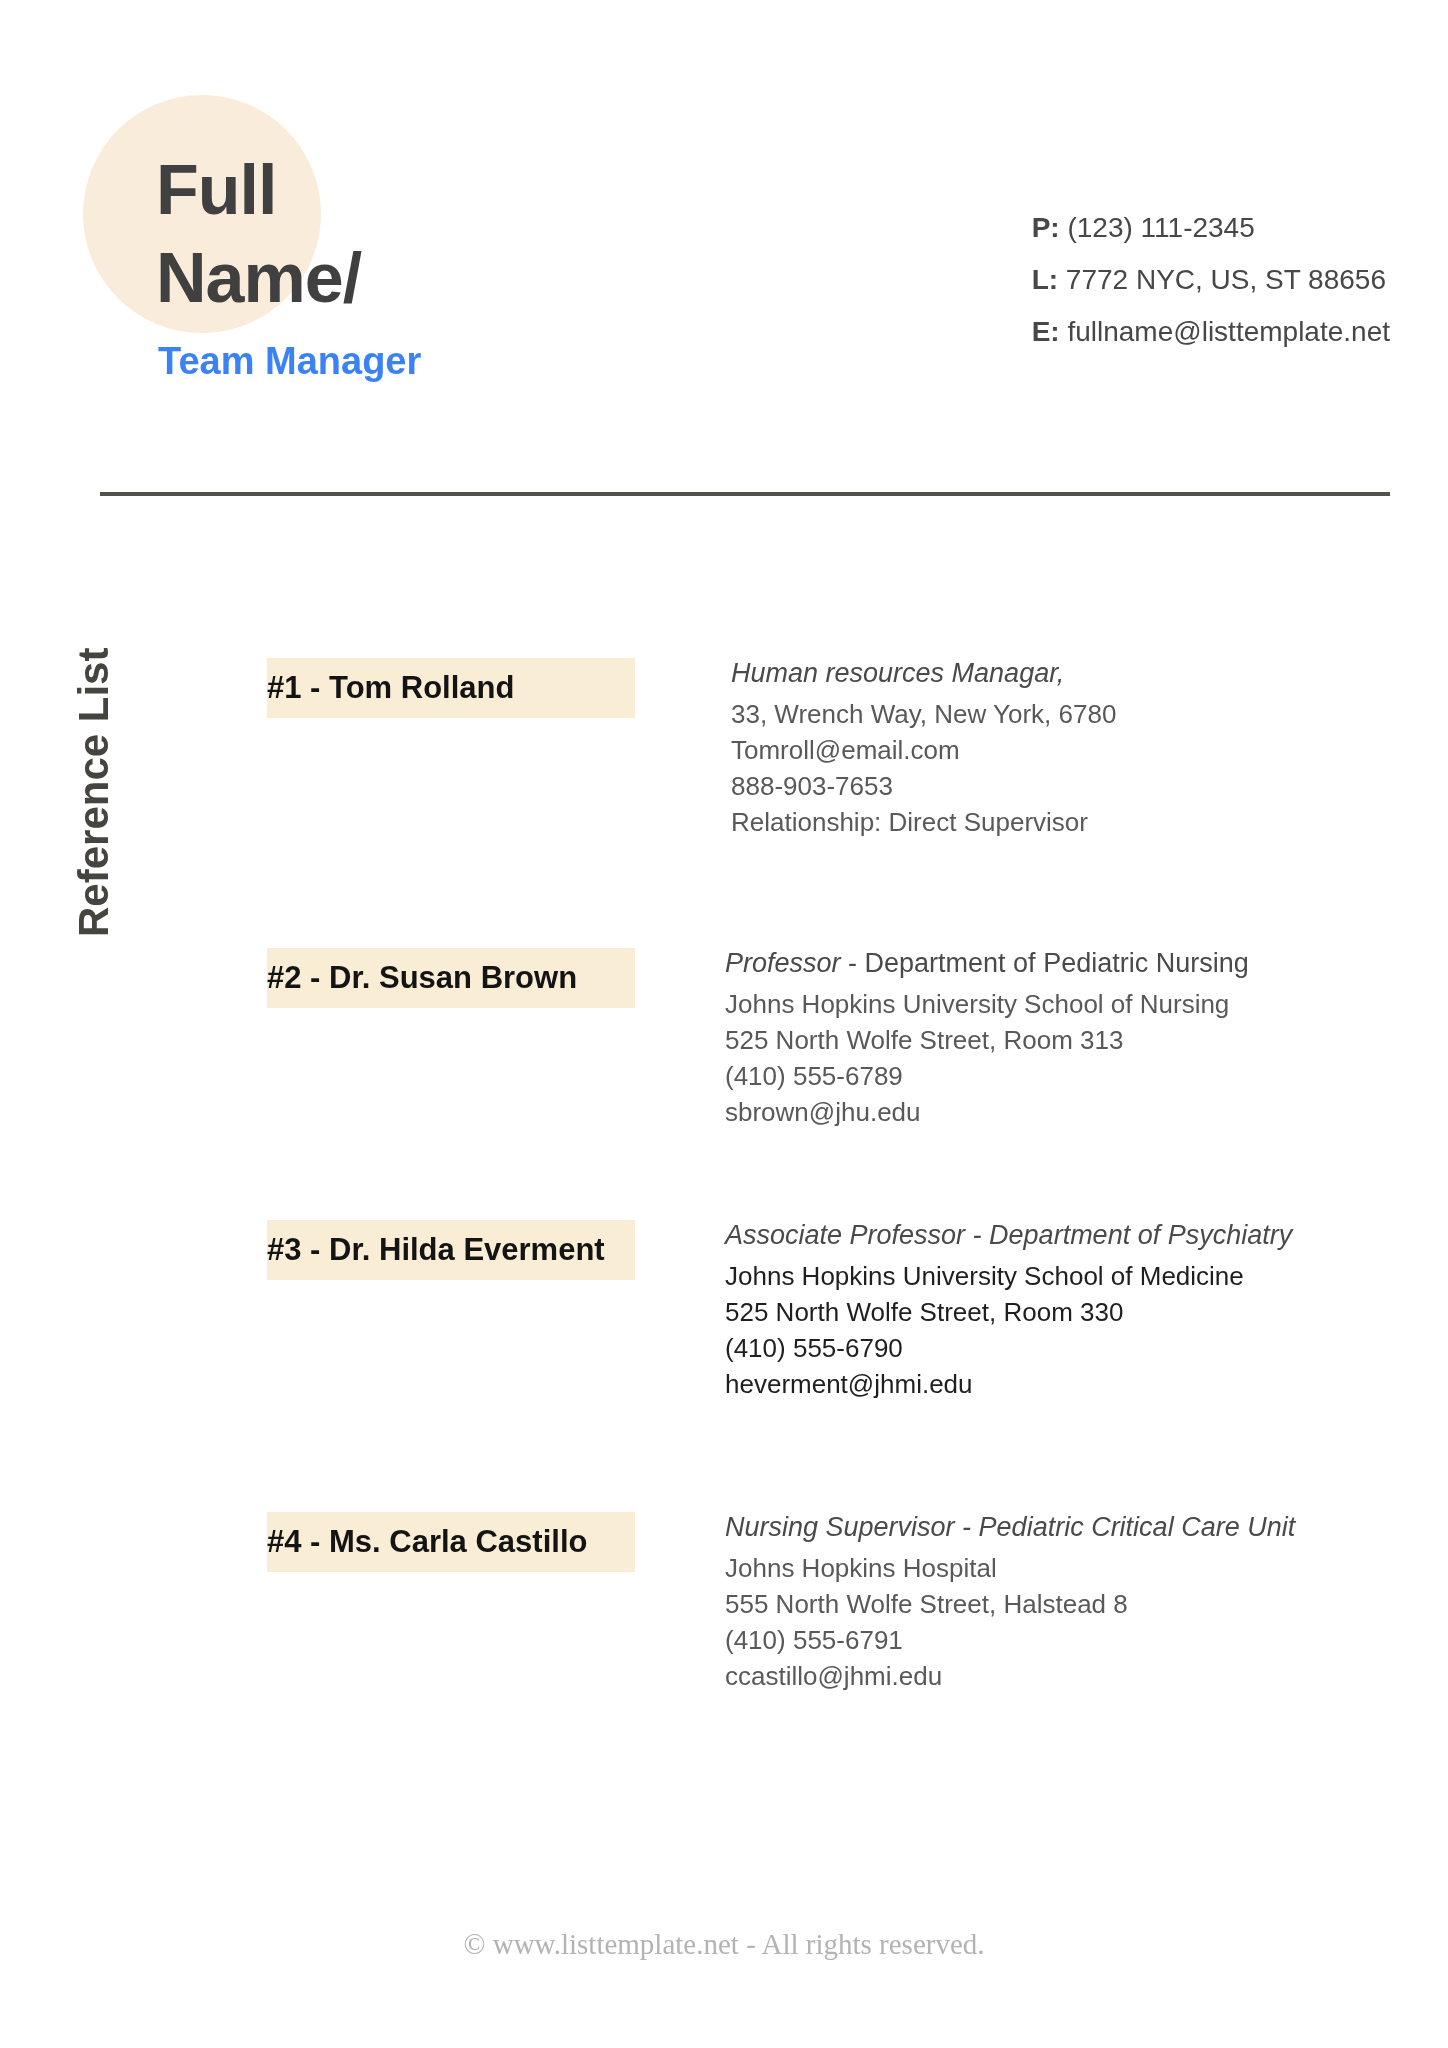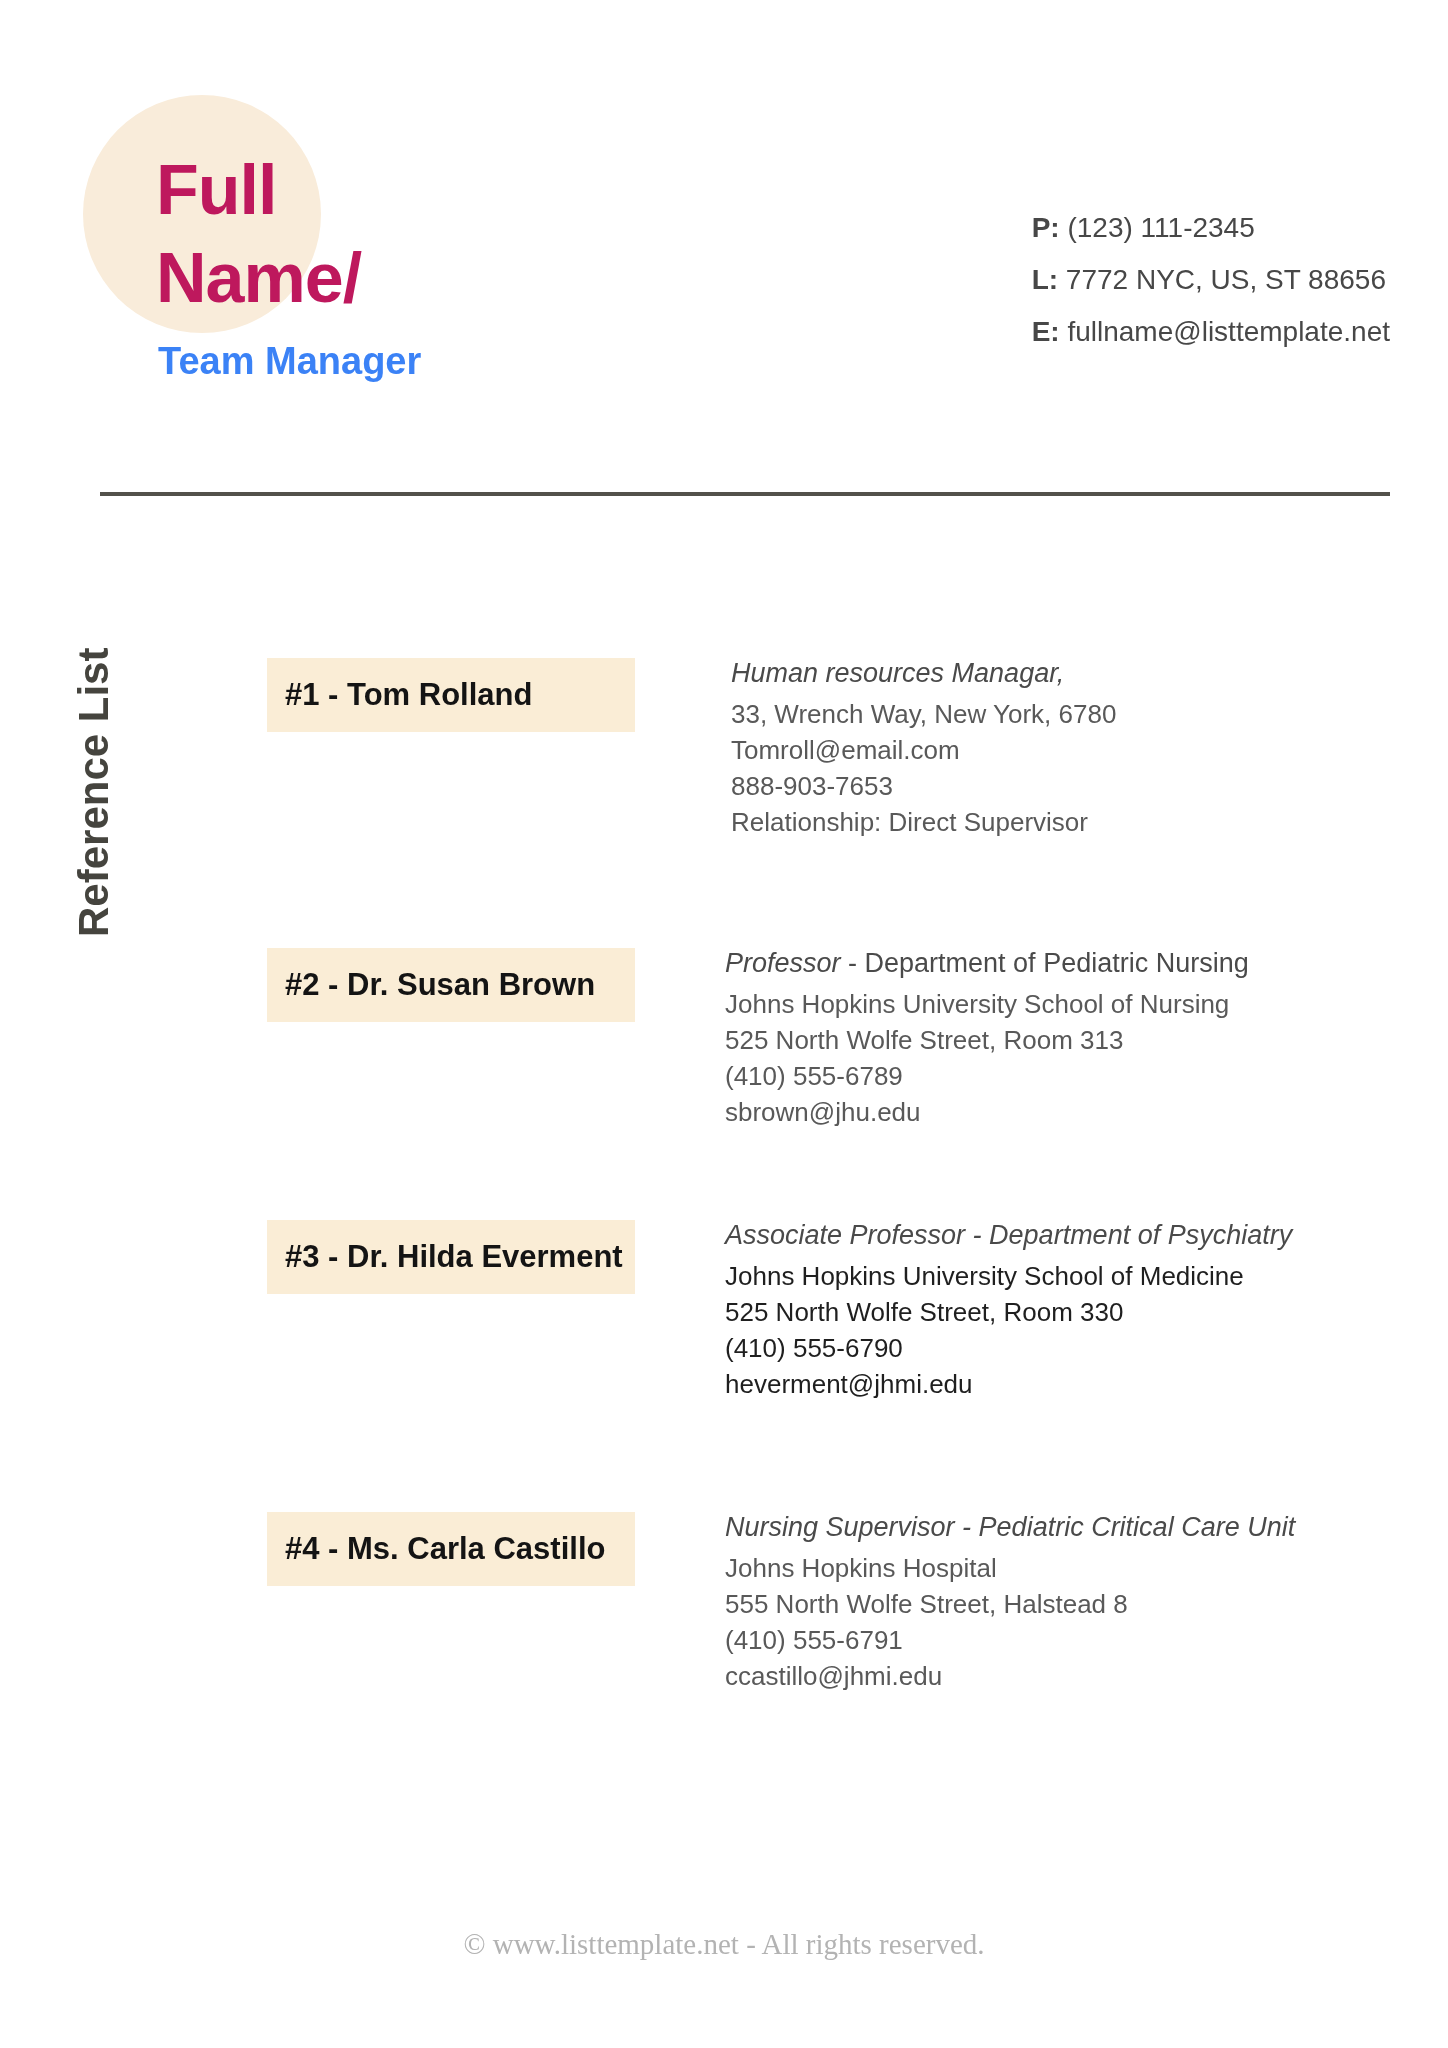--- a/index.html
+++ b/index.html
@@ -14,21 +14,21 @@
 
   
   .circle {
     position:absolute; left:83px; top:95px;
     width:238px; height:238px; border-radius:50%;
     background:#F9ECDA;
   }
   .brand-name {
     position:absolute; left:156px; top:146px;
     font-size:70px; font-weight:700; line-height:88px;
-    color:#be185d; letter-spacing:-1px; white-space:pre-line;
+    color:#404040; letter-spacing:-1px; white-space:pre-line;
   }
   .brand-role {
     position:absolute; left:158px; top:340px;
     font-size:38px; font-weight:700; color:#3b82f6;
   }
   .contact {
     position:absolute; right:58px; top:202px;
     text-align:left; font-size:28px; line-height:52px;
     color:#474747;
   }
@@ -43,24 +43,24 @@
     position:absolute; left:70px; top:937px;
     transform-origin:0 0; transform:rotate(-90deg);
     font-size:42px; font-weight:700; color:#45443E;
     white-space:nowrap;
   }
 
   
   .entry { position:absolute; left:267px; width:1140px; }
   .entry-bar {
     position:absolute; left:0; top:2px;
-    width:368px; height:74px;
+    width:368px; height:60px;
     background:#FAEDD6;
     display:flex; align-items:center;
-    padding-left:18px; box-sizing:border-box;
+    box-sizing:border-box;
     font-size:31px; font-weight:700; color:#141414;
     white-space:nowrap;
   }
   .entry-details { position:absolute; left:458px; top:0; width:682px; }
   .entry-title {
     font-size:27px; font-weight:400; line-height:34px;
     color:#4A4A4A; margin-bottom:6px; white-space:nowrap;
   }
   .entry-title .t-italic { font-style:italic; }
   .entry-line { font-size:26px; line-height:36px; color:#595959; white-space:nowrap; }

